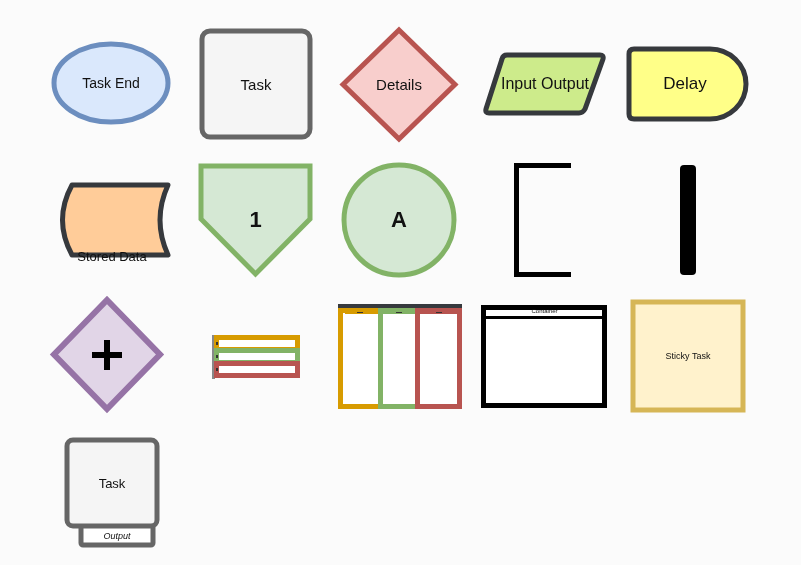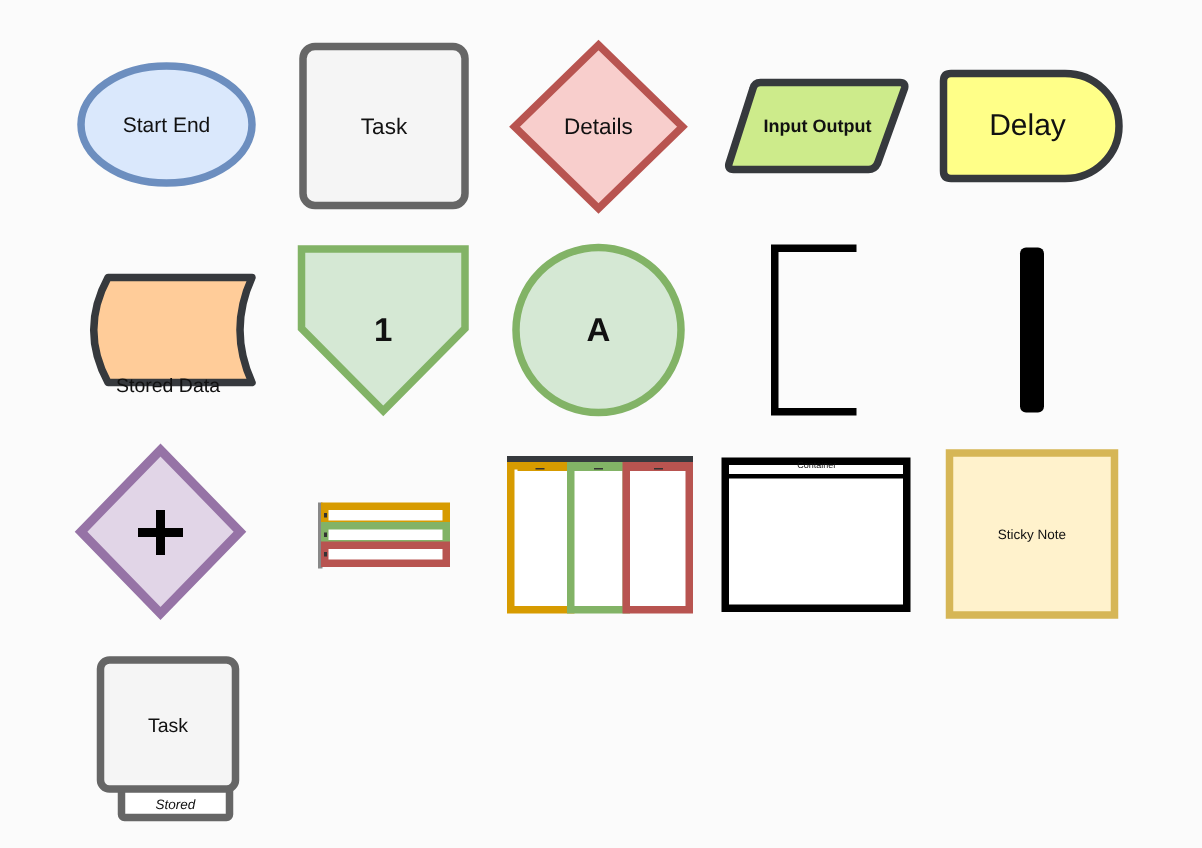--- a/index.html
+++ b/index.html
@@ -9,49 +9,49 @@
   .label { position:absolute; left:0; top:0; width:100%; height:100%; display:flex; align-items:center; justify-content:center; color:#111; text-align:center; pointer-events:none; }
   .bold { font-weight:bold; }
 </style>
 </head>
 <body>
 
 <div class="shape" style="left:50px;top:40px;width:122px;height:86px;">
   <svg width="122" height="86">
     <ellipse cx="61" cy="43" rx="57" ry="39" fill="#dae8fc" stroke="#6c8ebf" stroke-width="5"></ellipse>
   </svg>
-  <div class="label" style="font-size:14px;">Start End</div>
+  <div class="label" style="font-size:14px;">Task End</div>
 </div>
 
 <div class="shape" style="left:199px;top:28px;width:114px;height:112px;">
   <svg width="114" height="112">
     <rect x="3" y="3" width="108" height="106" rx="8" fill="#f5f5f5" stroke="#666666" stroke-width="5"></rect>
   </svg>
   <div class="label" style="font-size:15px;">Task</div>
 </div>
 
 <div class="shape" style="left:340px;top:27px;width:118px;height:115px;">
   <svg width="118" height="115">
     <polygon points="59,3 115,57.5 59,112 3,57.5" fill="#f8cecc" stroke="#b85450" stroke-width="5"></polygon>
   </svg>
   <div class="label" style="font-size:15px;">Details</div>
 </div>
 
 <div class="shape" style="left:483px;top:52px;width:124px;height:64px;">
   <svg width="124" height="64">
     <path d="M24,3 L117,3 Q121,3 120,7 L102,57 Q100,61 96,61 L6,61 Q2,61 3,57 L19,7 Q20,3 24,3 Z" fill="#cdeb8b" stroke="#36393d" stroke-width="5"></path>
   </svg>
-  <div class="label" style="font-size:12px;font-weight:bold;">Input Output</div>
+  <div class="label" style="font-size:16px;">Input Output</div>
 </div>
 
 <div class="shape" style="left:626px;top:46px;width:124px;height:76px;">
   <svg width="124" height="76">
     <path d="M8,3 L84,3 A36,35 0 0 1 84,73 L8,73 Q3,73 3,68 L3,8 Q3,3 8,3 Z" fill="#ffff88" stroke="#36393d" stroke-width="5"></path>
   </svg>
-  <div class="label" style="font-size:20px;padding-right:6px;box-sizing:border-box;">Delay</div>
+  <div class="label" style="font-size:17px;padding-right:6px;box-sizing:border-box;">Delay</div>
 </div>
 
 <div class="shape" style="left:50px;top:182px;width:124px;height:76px;">
   <svg width="124" height="76">
     <path d="M22,3 L118,3 Q102,38 118,73 L22,73 Q3,38 22,3 Z" fill="#ffcc99" stroke="#36393d" stroke-width="5" stroke-linejoin="round"></path>
   </svg>
   <div class="label" style="font-size:13px;margin-top:36px;">Stored Data</div>
 </div>
 
 <div class="shape" style="left:198px;top:163px;width:115px;height:114px;">
@@ -120,23 +120,23 @@
     <rect x="2.5" y="2.5" width="121" height="98" fill="#fff" stroke="#000" stroke-width="5"></rect>
     <rect x="2" y="11" width="122" height="3" fill="#000"></rect>
   </svg>
   <div class="label" style="height:12px;top:3px;font-size:6px;align-items:flex-start;">Container</div>
 </div>
 
 <div class="shape" style="left:630px;top:299px;width:116px;height:114px;">
   <svg width="116" height="114">
     <rect x="3" y="3" width="110" height="108" fill="#fff2cc" stroke="#d6b656" stroke-width="5"></rect>
   </svg>
-  <div class="label" style="font-size:9px;">Sticky Note</div>
+  <div class="label" style="font-size:9px;">Sticky Task</div>
 </div>
 
 <div class="shape" style="left:64px;top:437px;width:96px;height:112px;">
   <svg width="96" height="112">
     <rect x="17" y="88" width="72" height="20" rx="2" fill="#fff" stroke="#666666" stroke-width="5"></rect>
     <rect x="3" y="3" width="90" height="86" rx="6" fill="#f5f5f5" stroke="#666666" stroke-width="5"></rect>
   </svg>
   <div class="label" style="height:92px;font-size:13px;">Task</div>
-  <div class="label" style="top:91px;height:16px;left:17px;width:72px;font-size:9px;font-style:italic;">Stored</div>
+  <div class="label" style="top:91px;height:16px;left:17px;width:72px;font-size:9px;font-style:italic;">Output</div>
 </div>
 
 </body></html>

